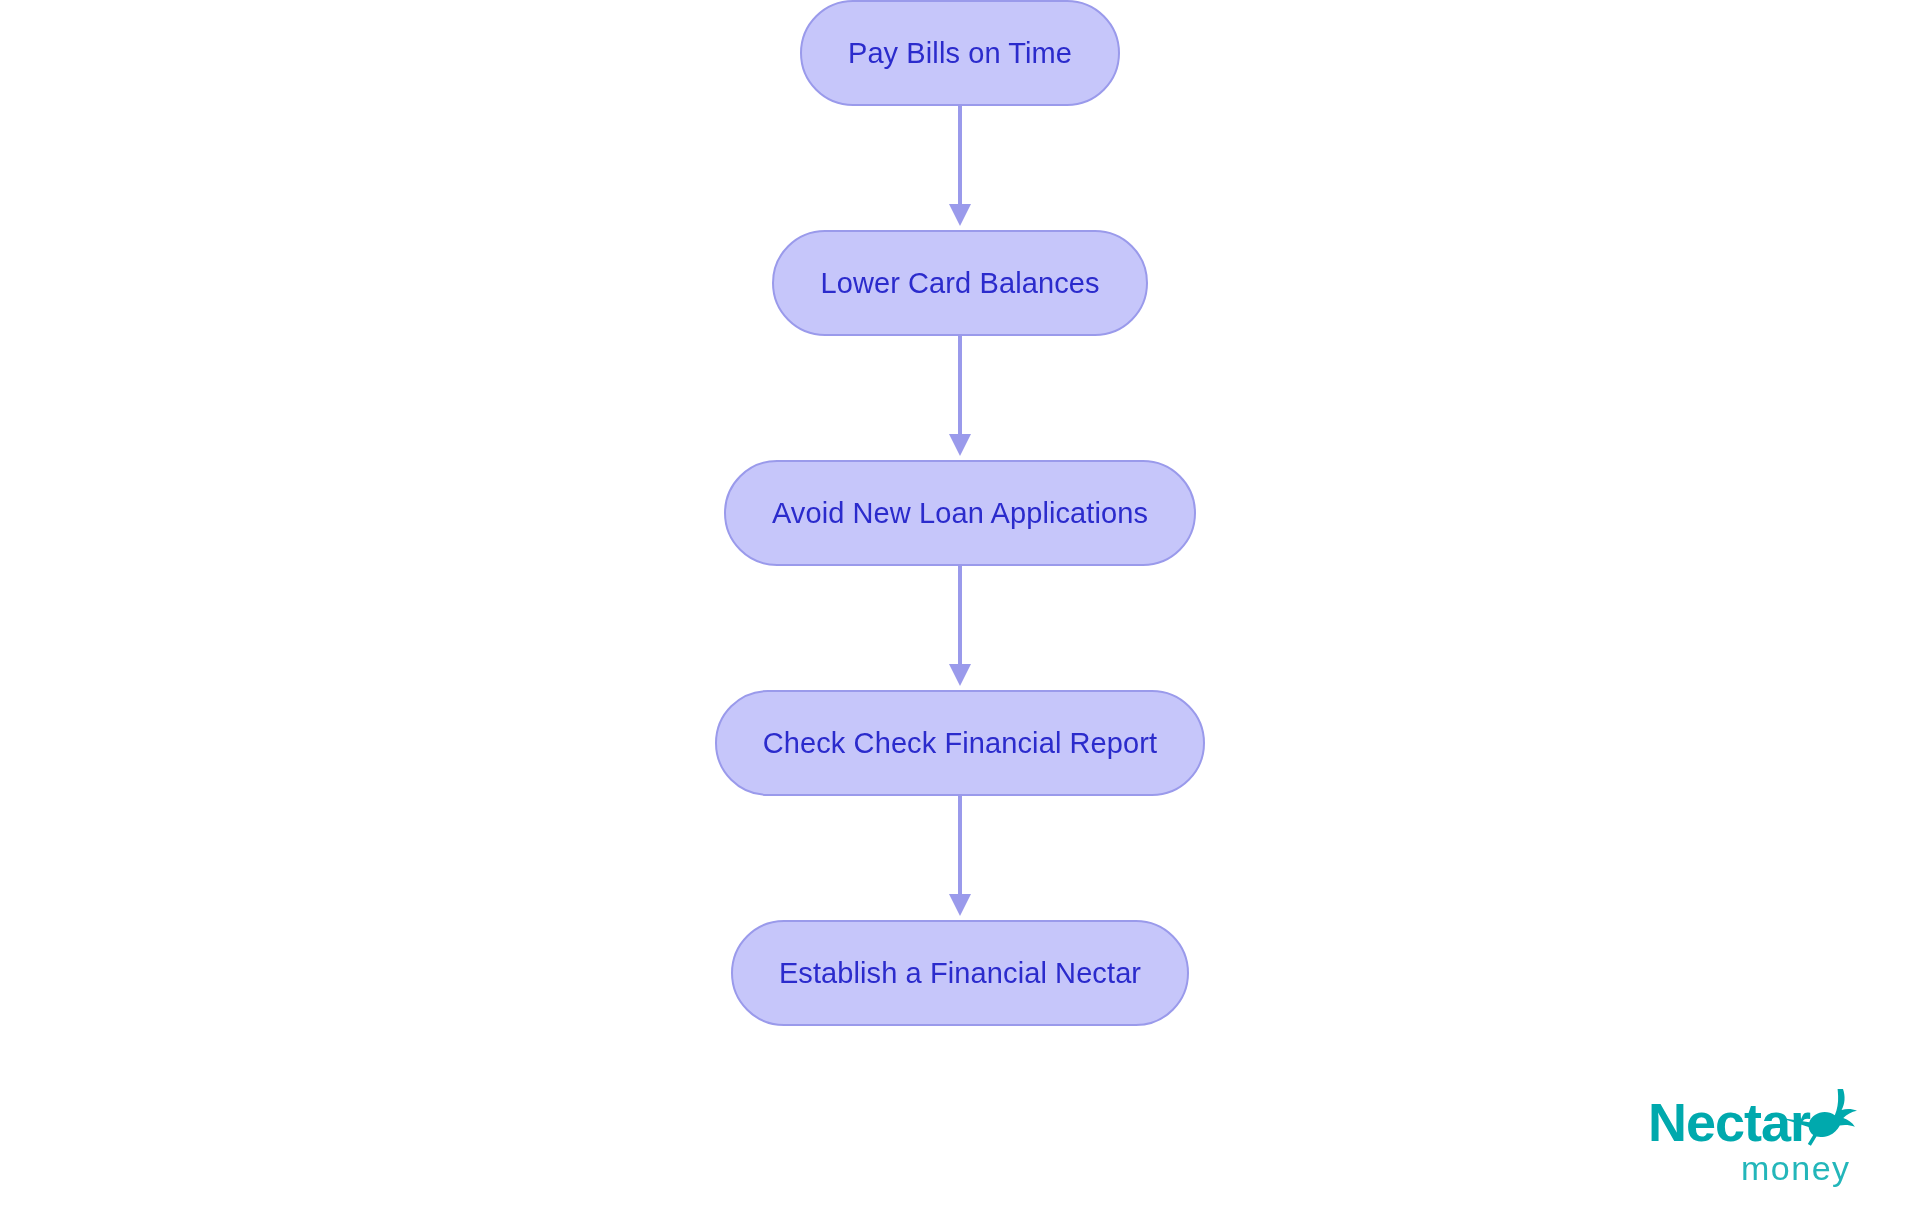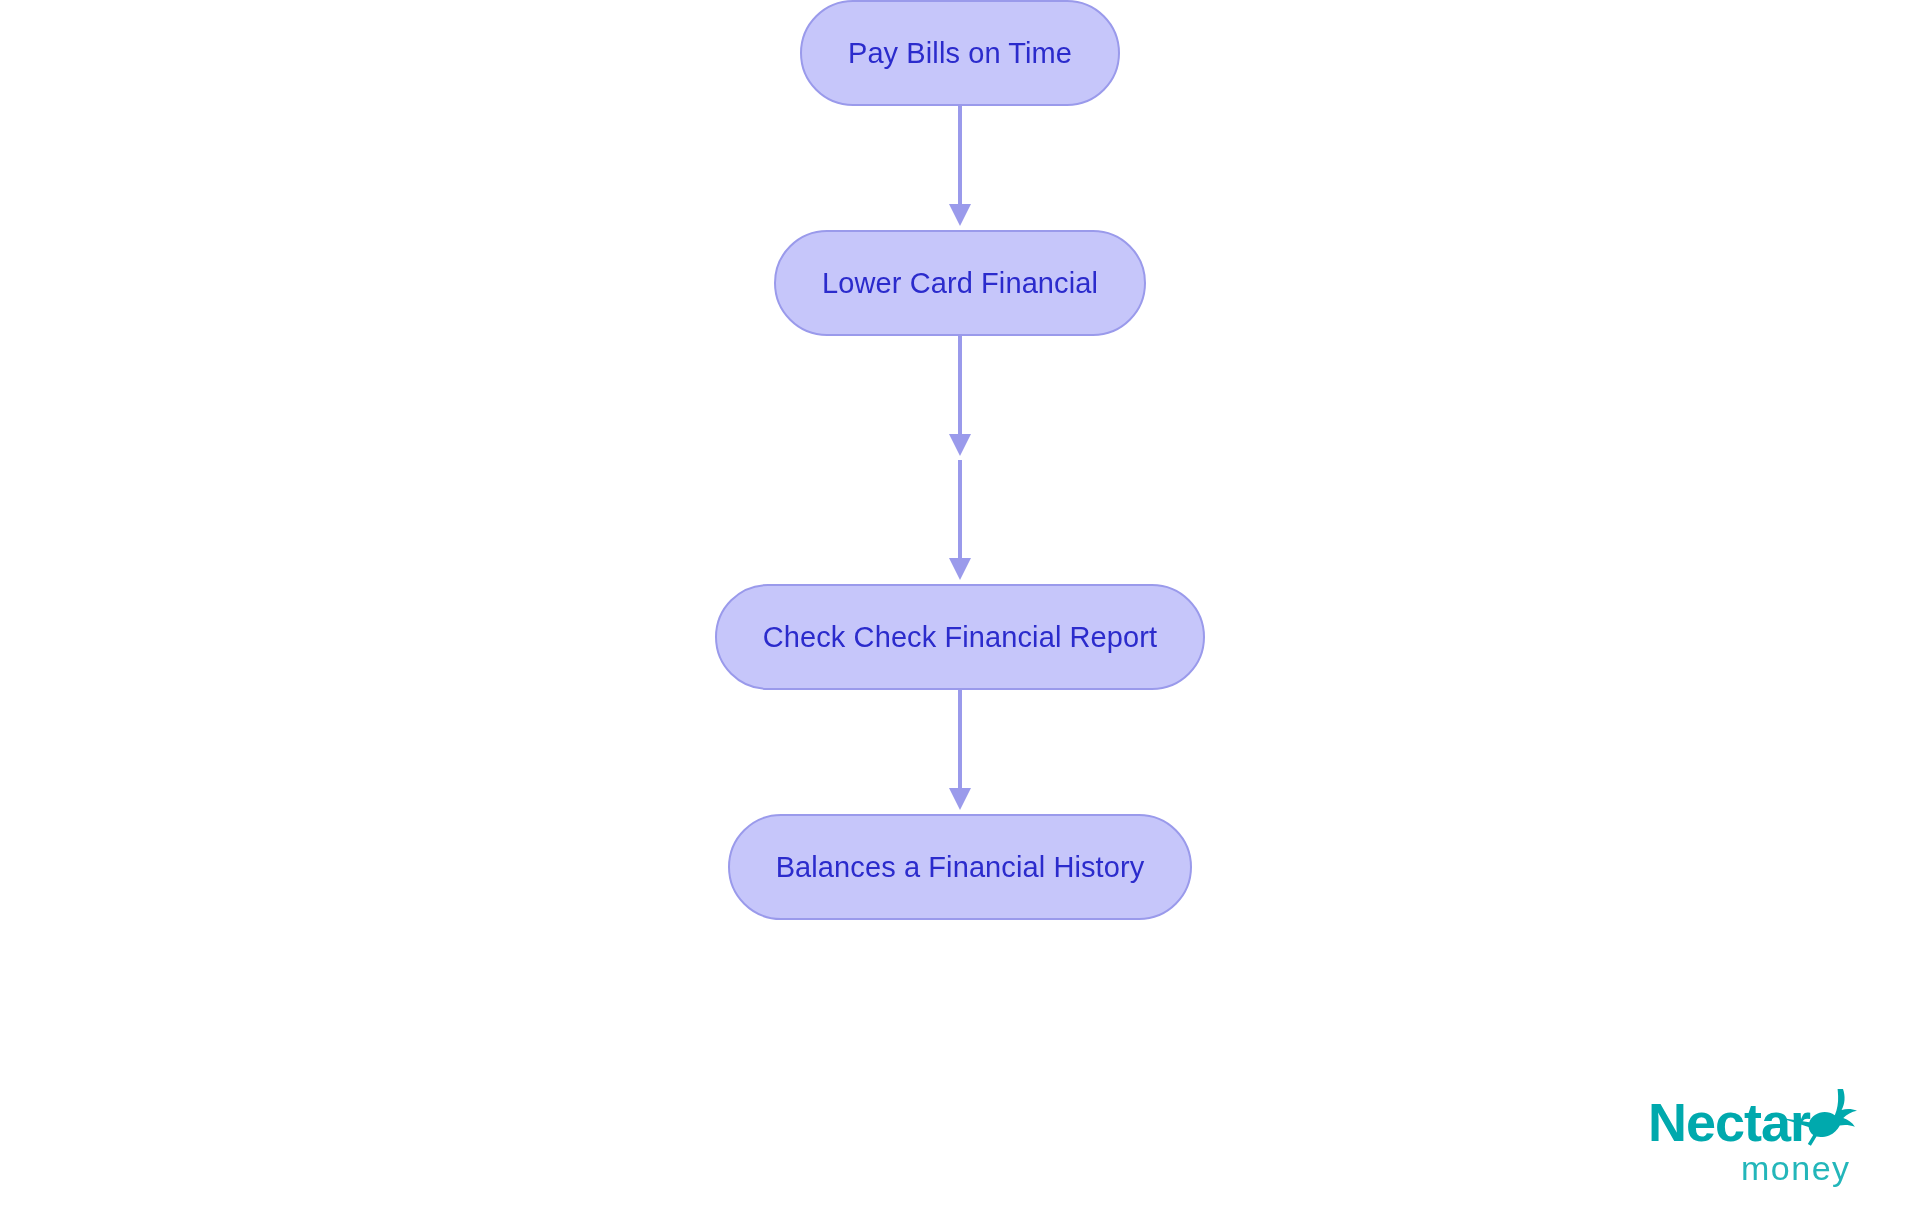--- a/index.html
+++ b/index.html
@@ -101,31 +101,36 @@
 
     <div class="connector">
       <svg class="connector-svg" width="30" height="124" viewBox="0 0 30 124">
         <line x1="15" y1="0" x2="15" y2="100" stroke="#9a9aeb" stroke-width="4"></line>
         <polygon points="15,120 4,98 26,98" fill="#9a9aeb"></polygon>
       </svg>
     </div>
 
     <div class="node-row">
       <div class="node">
-        <span class="node-label">Lower Card Financial</span>
+        <span class="node-label">Lower Card Balances</span>
       </div>
     </div>
 
     <div class="connector">
       <svg class="connector-svg" width="30" height="124" viewBox="0 0 30 124">
         <line x1="15" y1="0" x2="15" y2="100" stroke="#9a9aeb" stroke-width="4"></line>
         <polygon points="15,120 4,98 26,98" fill="#9a9aeb"></polygon>
       </svg>
     </div>
 
+    <div class="node-row">
+      <div class="node">
+        <span class="node-label">Avoid New Loan Applications</span>
+      </div>
+    </div>
 
     <div class="connector">
       <svg class="connector-svg" width="30" height="124" viewBox="0 0 30 124">
         <line x1="15" y1="0" x2="15" y2="100" stroke="#9a9aeb" stroke-width="4"></line>
         <polygon points="15,120 4,98 26,98" fill="#9a9aeb"></polygon>
       </svg>
     </div>
 
     <div class="node-row">
       <div class="node">
@@ -135,21 +140,21 @@
 
     <div class="connector">
       <svg class="connector-svg" width="30" height="124" viewBox="0 0 30 124">
         <line x1="15" y1="0" x2="15" y2="100" stroke="#9a9aeb" stroke-width="4"></line>
         <polygon points="15,120 4,98 26,98" fill="#9a9aeb"></polygon>
       </svg>
     </div>
 
     <div class="node-row">
       <div class="node">
-        <span class="node-label">Balances a Financial History</span>
+        <span class="node-label">Establish a Financial Nectar</span>
       </div>
     </div>
 
   </div>
 
   <div class="brand-logo">
     <svg class="brand-svg" width="230" height="110" viewBox="0 0 230 110">
 
       <text x="2" y="58" font-family="'Liberation Sans', sans-serif" font-size="54" font-weight="bold" fill="#00a9ad" letter-spacing="-1">Nectar</text>
 

